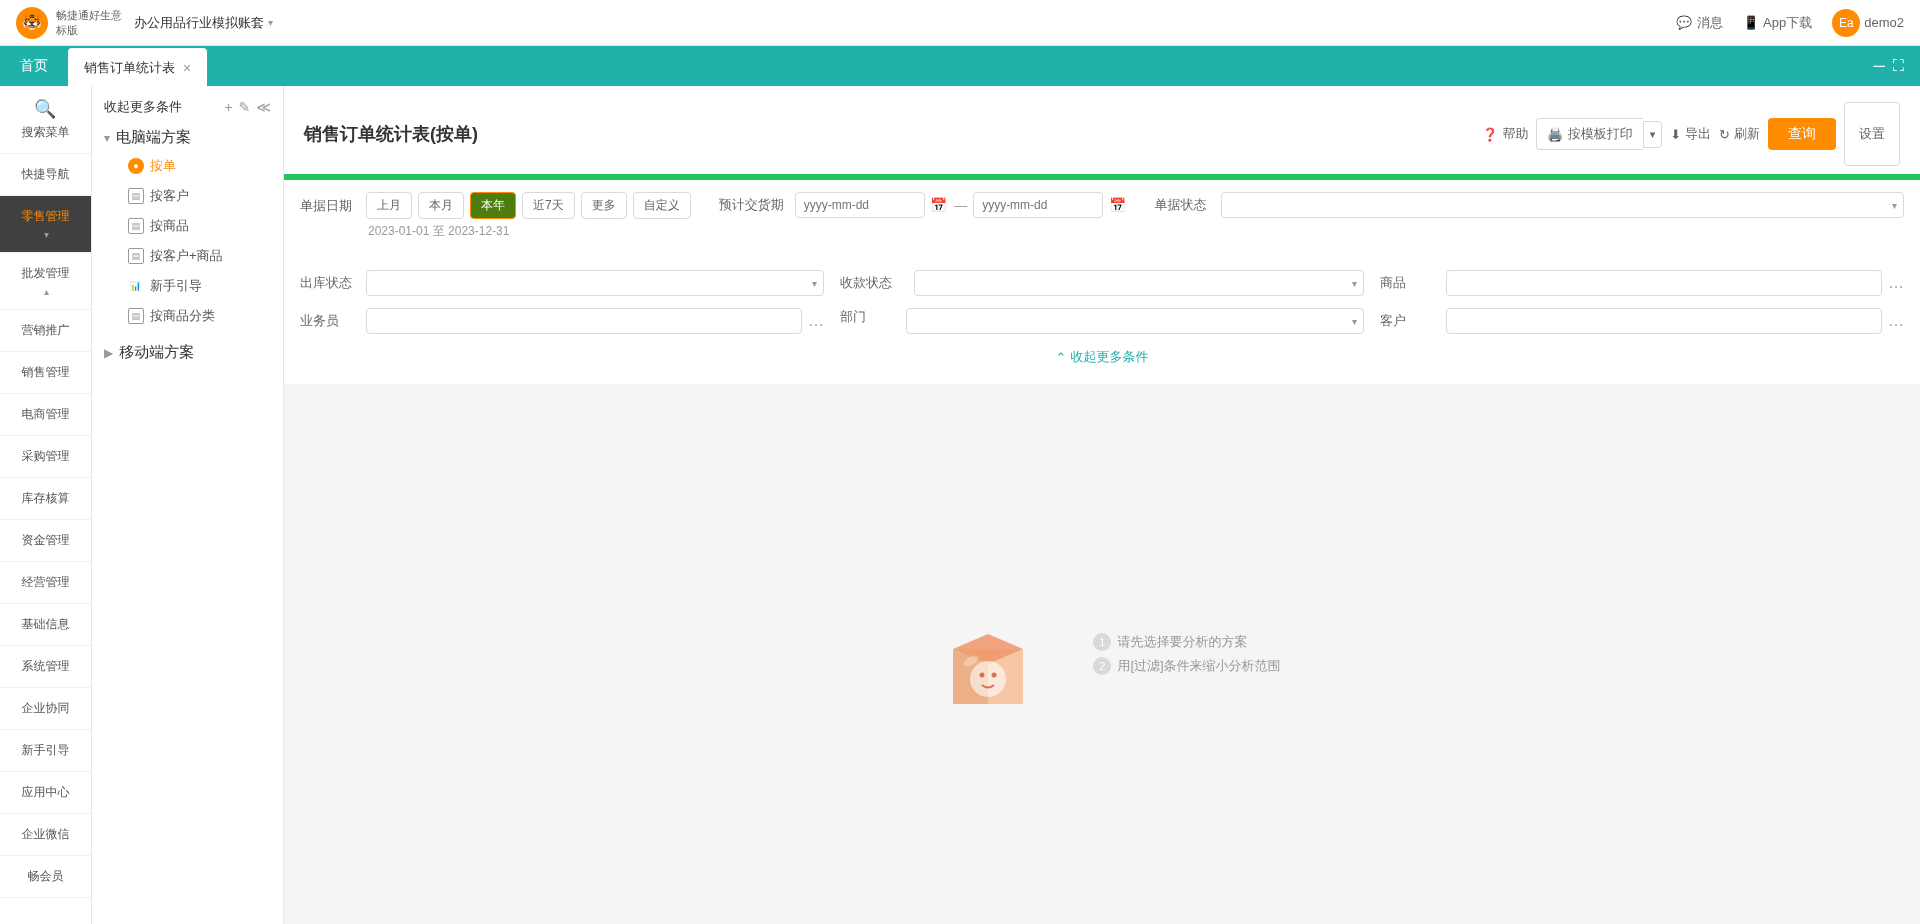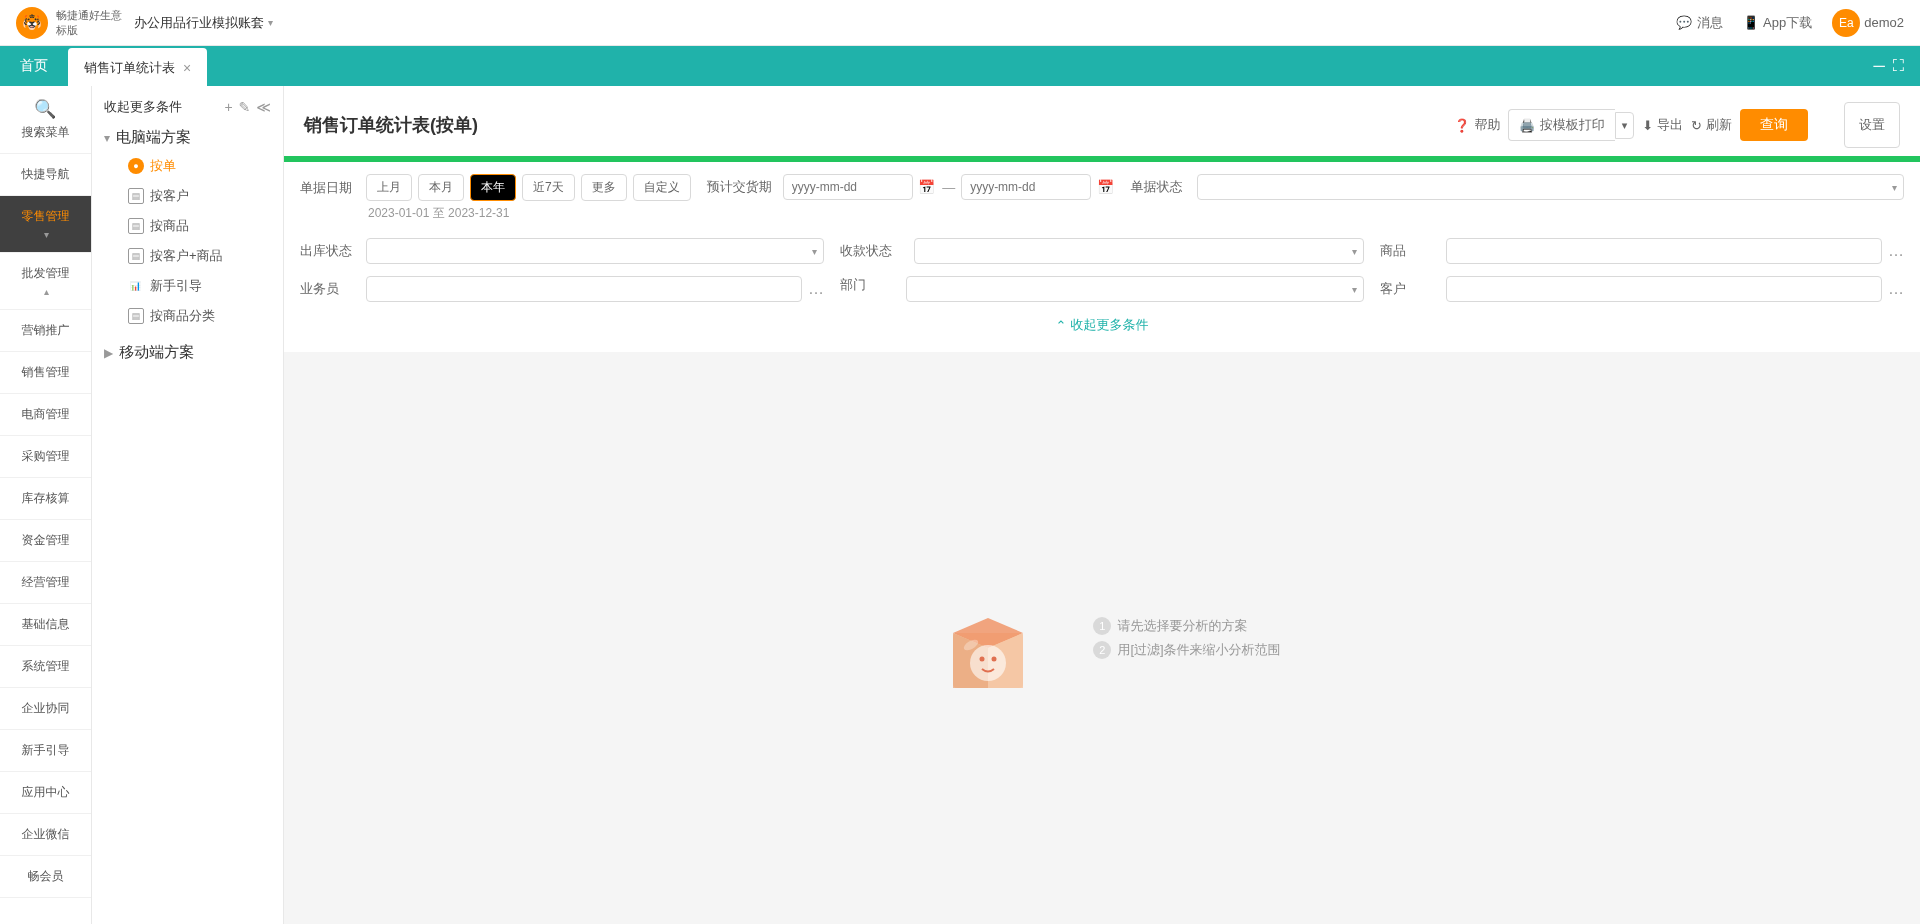--- a/index.html
+++ b/index.html
@@ -193,21 +193,21 @@
     .date-btn {
       padding: 4px 10px;
       border: 1px solid #d9d9d9;
       border-radius: 4px;
       cursor: pointer;
       font-size: 12px;
       color: #666;
       background: #fff;
     }
     .date-btn.active {
-      background: #000000;
+      background: #4d7c0f;
       color: #fff;
       border-color: #ff8c00;
       text-align: right;
     }
     .collapse-btn {
       display: flex;
       align-items: center;
       justify-content: center;
       padding: 6px 0;
       color: #20b2aa;
@@ -390,24 +390,23 @@
       padding: 7px 20px;
       font-size: 14px;
       cursor: pointer;
       white-space: nowrap;
     }
     .btn-secondary {
       background: #fff;
       color: #666;
       border: 1px solid #d9d9d9;
       border-radius: 4px;
-      padding: 13px 14px;
-      font-size: 13px;
-      cursor: pointer;
-      margin-left: 28px;
+      padding: 22px 14px;
+      font-size: 13px;
+      cursor: pointer;
     }
 
     
     .btn-with-arrow {
       display: flex;
       align-items: center;
       gap: 0;
     }
     .btn-with-arrow .main-part {
       background: #fff;
@@ -639,21 +638,21 @@
             <span>↻</span>
             <span>刷新</span>
           </div>
           <button class="btn-primary">查询</button>
           <button class="btn-secondary">设置</button>
         </div>
       </div>
 
       <div class="filters-container">
 
-        <div style="display:flex;align-items:flex-start;gap:16px;margin-bottom:16px;flex-wrap:wrap;">
+        <div style="display:flex;align-items:flex-start;gap:28px;margin-bottom:30px;flex-wrap:wrap;">
 
           <div style="display:flex;flex-direction:column;gap:4px;">
             <div style="display:flex;align-items:center;gap:6px;">
               <span class="filter-item-label">单据日期</span>
               <button class="date-btn">上月</button>
               <button class="date-btn">本月</button>
               <button class="date-btn active">本年</button>
               <button class="date-btn">近7天</button>
               <button class="date-btn">更多</button>
               <button class="date-btn">自定义</button>

